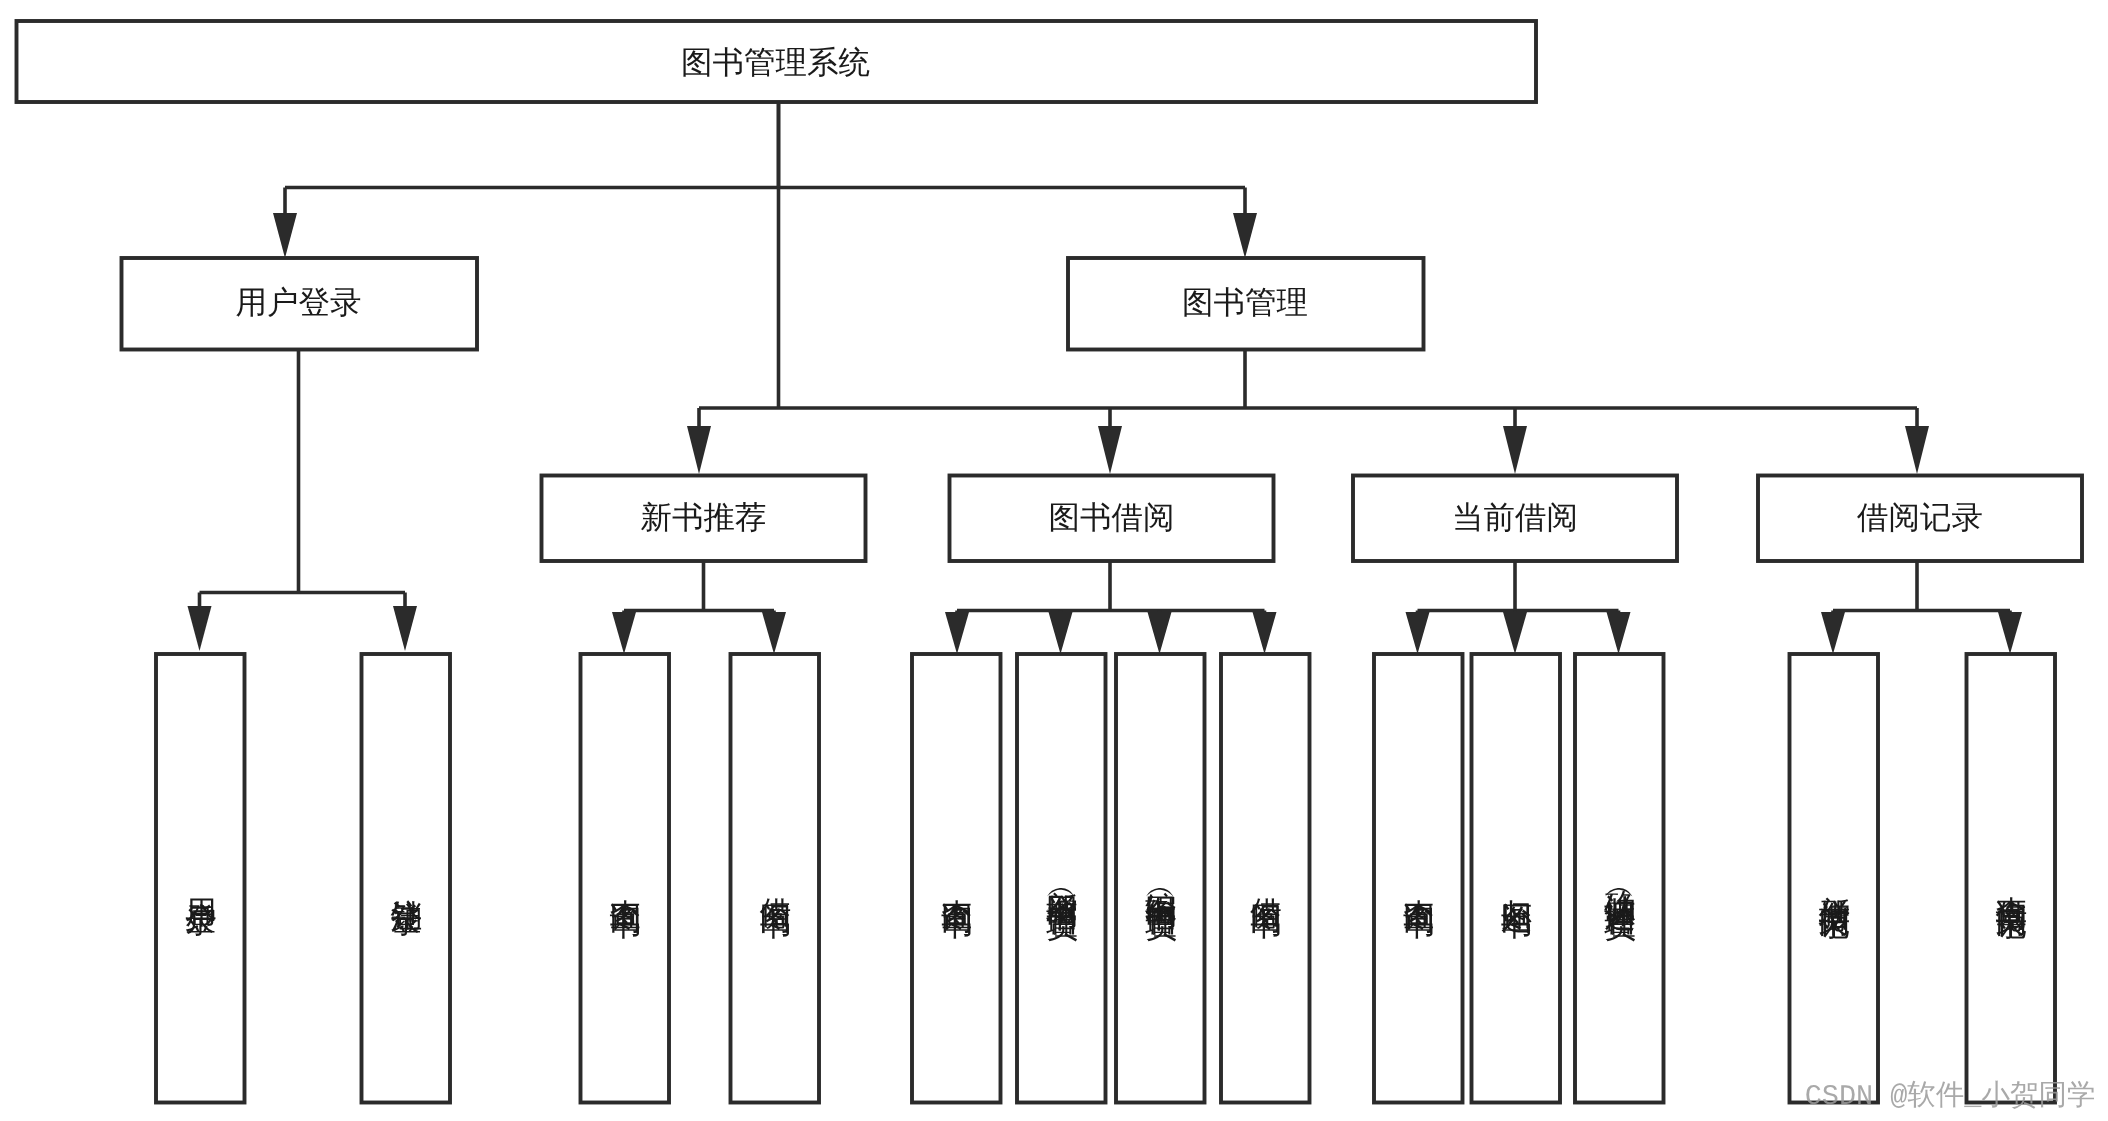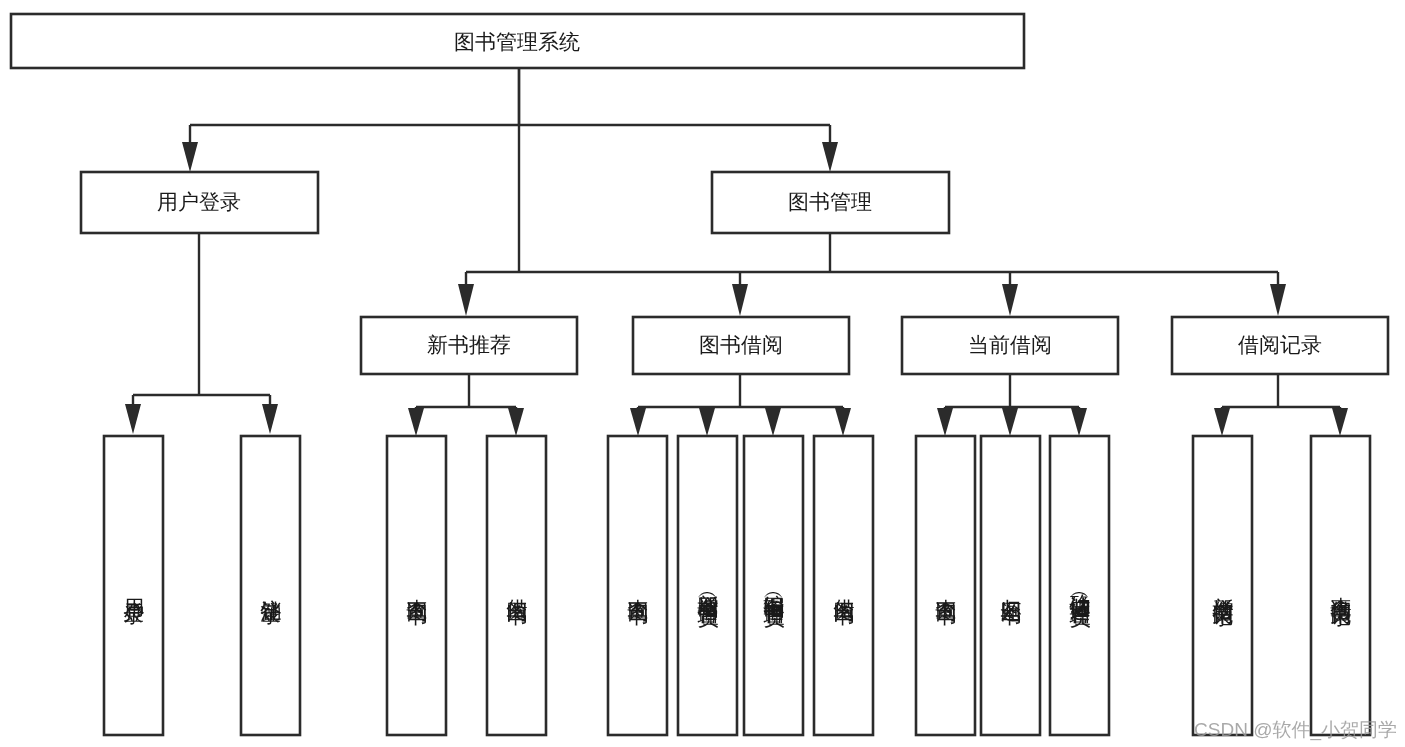--- a/index.html
+++ b/index.html
@@ -58,21 +58,21 @@
     display: flex;
     align-items: center;
     justify-content: center;
     white-space: nowrap;
     pointer-events: none;
   }
   .watermark {
     position: absolute;
     right: 8px;
     bottom: 4px;
-    font-family: Liberation Sans, sans-serif;
+    font-family: Liberation Mono, monospace;
     font-size: 19px;
     color: #9b9b9b;
     opacity: 0.85;
     white-space: nowrap;
   }
 </style>
 </head>
 <body>
 
 <div id="stage">

